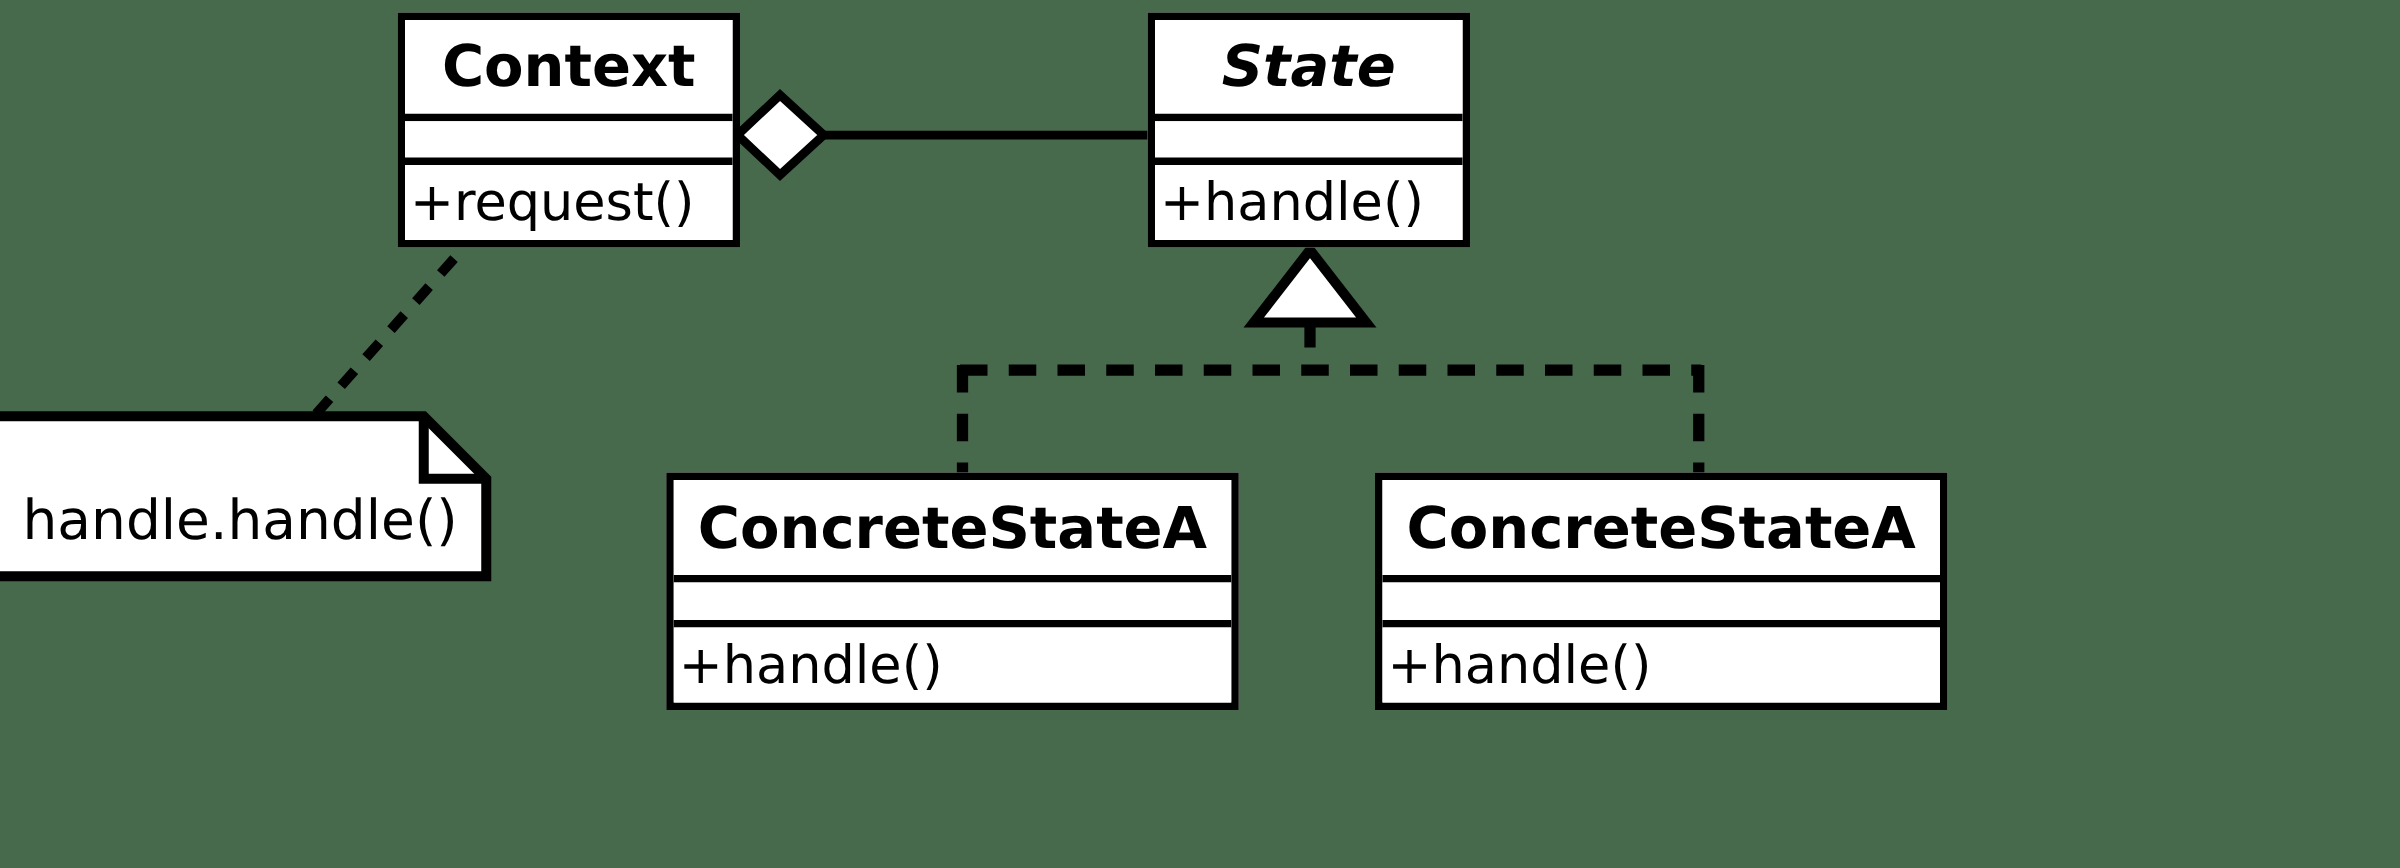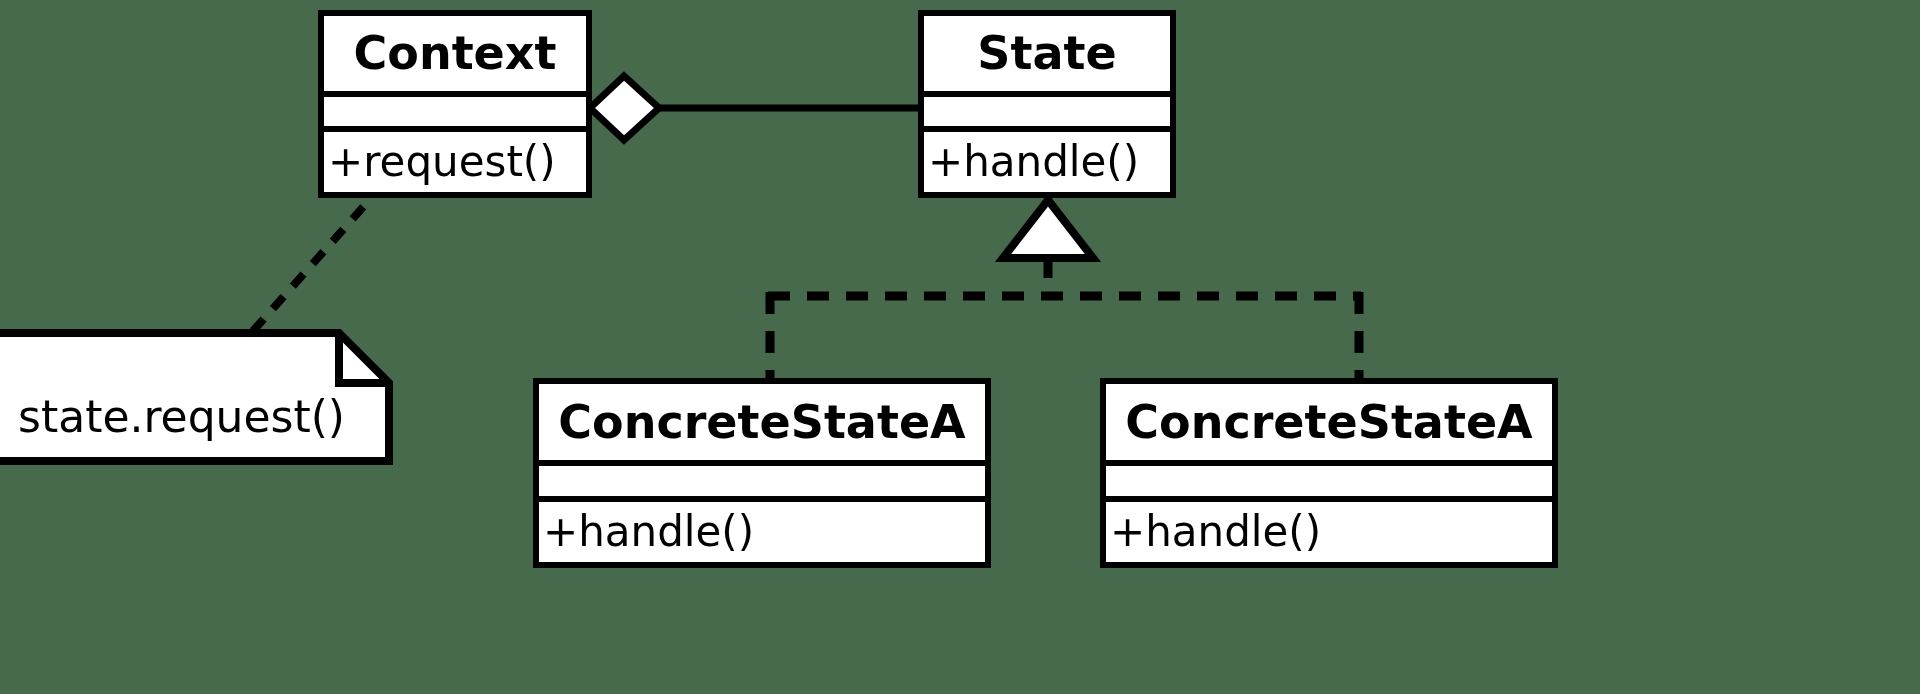--- a/index.html
+++ b/index.html
@@ -46,20 +46,21 @@
   .class-name-text {
     white-space: nowrap;
     line-height: 1;
   }
   .op-text {
     white-space: nowrap;
     line-height: 1;
     padding-left: 4px;
   }
   .abstract .class-name-text {
+    font-style: italic;
     text-align: center;
   }
 
   
   .uml-note {
     position: absolute;
   }
   .uml-note .note-text {
     position: absolute;
     white-space: nowrap;
@@ -142,16 +143,16 @@
     <div class="compartment name" style="height:88px;">
       <span class="class-name-text" style="font-size:46px;">ConcreteStateA</span>
     </div>
     <div class="compartment attrs" style="height:38px;"></div>
     <div class="compartment ops" style="height:64px;">
       <span class="op-text" style="font-size:42px;">+handle()</span>
     </div>
   </div>
 
   <div class="uml-note" style="left:0px; top:333px; width:395px; height:128px;">
-    <span class="note-text" style="left:18px; top:62px; font-size:44px;">state.request()</span>
+    <span class="note-text" style="left:18px; top:62px; font-size:44px;">handle.handle()</span>
   </div>
 
 </div>
 
 </body></html>

